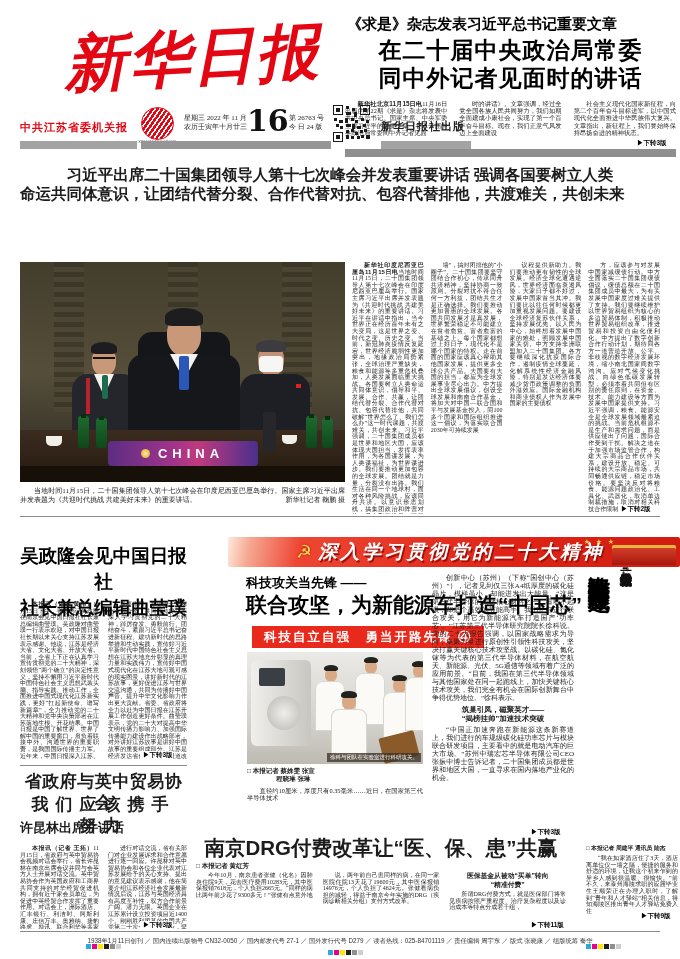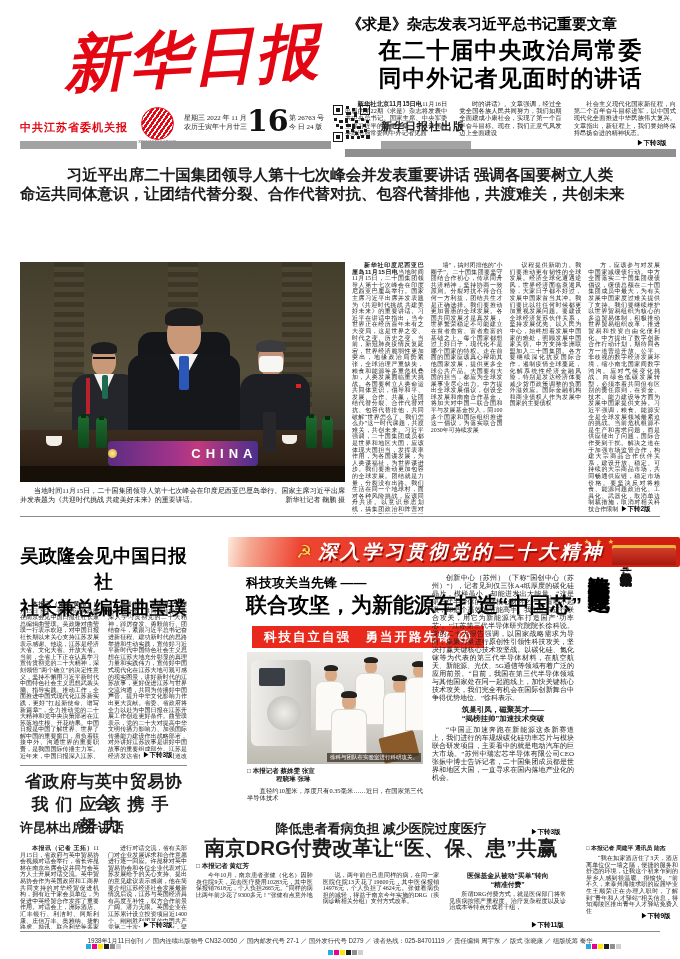--- a/index.html
+++ b/index.html
@@ -49,21 +49,21 @@
   .tie{position:absolute;background:#2a57b8;border-radius:2px;}
   .mask{position:absolute;background:#f6f6f4;border-radius:4px;}
   .g20-table{position:absolute;left:0;bottom:0;width:100%;height:52px;background:linear-gradient(#3c2c1f,#231910);}
   .g20-edge{position:absolute;left:0;bottom:0;width:100%;height:16px;background:#171008;}
   .bottle{position:absolute;background:linear-gradient(#1d6b2e,#0e471b);border-radius:3px 3px 2px 2px;}
   .cap{position:absolute;background:#06300f;}
   .cup{position:absolute;background:#f2efe8;border-radius:0 0 5px 5px;}
   .thermos{position:absolute;background:#27272b;border-radius:3px;}
   .placard{position:absolute;left:50%;bottom:16px;transform:translateX(-50%);width:150px;height:25px;
     background:linear-gradient(90deg,#5b2d83,#a3348a 45%,#c03a7e 60%,#4a2f8e);border-radius:4px;
-    display:flex;align-items:center;justify-content:space-between;gap:8px;}
+    display:flex;align-items:center;justify-content:center;gap:8px;}
   .placard .txt{font:bold 13px/13px "Liberation Sans",sans-serif;color:#fff;letter-spacing:5px;}
   .placard .mini{width:9px;height:9px;border-radius:50%;background:radial-gradient(#ffe9a8,#d8a516);}
   .g20-cap{left:20px;top:487px;width:325px;font:7px/9px "Liberation Serif",serif;text-align:justify;text-indent:2em;color:#222;}
   .credit{float:right;}
   
   .g20cols{left:352px;top:262px;width:308px;height:252px;display:flex;gap:7px;}
   .g20cols>div{flex:1;}
   .colmain{font:6px/6.6px "Liberation Serif",serif;text-align:justify;color:#1c1c1c;overflow:hidden;text-indent:2em;}
   .hr{background:#8a8a8a;height:1px;}
   .hr1{left:20px;top:516px;width:640px;}
@@ -301,21 +301,20 @@
   <div class="abs techcol">
     <div class="t7">创新中心（苏州）（下称“国创中心（苏州）”），记者见到仅三张A4纸厚度的碳化硅晶片，模样虽小，却能迸发出大能量。“这是第三代半导体的关键核心材料之一，看着不起眼，却是个高效的节能高手。我们正在进行联合攻关，用它为新能源汽车打造国产‘功率芯’。”江苏第三代半导体研究院院长徐科说。党的二十大报告强调，以国家战略需求为导向，集聚力量进行原创性引领性科技攻关，坚决打赢关键核心技术攻坚战。以碳化硅、氮化镓等为代表的第三代半导体材料，在航空航天、新能源、光伏、5G通信等领域有着广泛的应用前景。“目前，我国在第三代半导体领域与其他国家处在同一起跑线上，加快关键核心技术攻关，我们完全有机会在国际创新舞台中争得优势地位。”徐科表示。</div>
     <div class="t-sub">
       <div>筑巢引凤，磁聚英才——</div>
       <div>“揭榜挂帅”加速技术突破</div>
     </div>
     <div class="t7">“中国正加速奔跑在新能源这条新赛道上，我们进行的车规级碳化硅功率芯片与模块联合研发项目，主要看中的就是电动汽车的巨大市场。”苏州中瑞宏芯半导体有限公司CEO张振中博士告诉记者，二十国集团成员都是世界和地区大国，一直寻求在国内落地产业化的机会。</div>
   </div>
   <div class="jump" style="left:528px;top:828px;">▶下转3版</div>
 
-  <div class="abs drg-k">降低患者看病负担 减少医院过度医疗</div>
   <div class="abs drg-h">南京DRG付费改革让“医、保、患”共赢</div>
   <div class="abs drg-by">□ 本报记者 黄红芳</div>
   <div class="abs drgcols">
     <div class="colmain">今年10月，南京患者张健（化名）因肺炎住院9天，花去医疗费用10283元，其中医保报销7618元，个人负担2665元。“同样的病比两年前少花了9300多元！”张健有点意外地</div>
     <div class="colmain">说，两年前自己患同样的病，在同一家医院住院13天花了19600元，其中医保报销14976元，个人负担了4624元。张健看病负担的减轻，得益于南京今年实施的DRG（疾病诊断相关分组）支付方式改革。</div>
     <div>
       <div class="d-sub">
         <div>医保基金从被动“买单”转向</div>
         <div>“精准付费”</div>
       </div>

